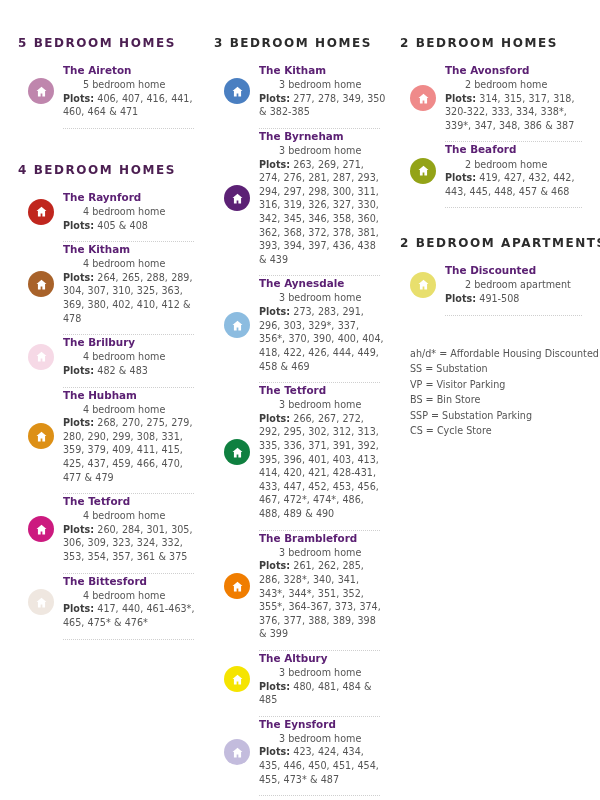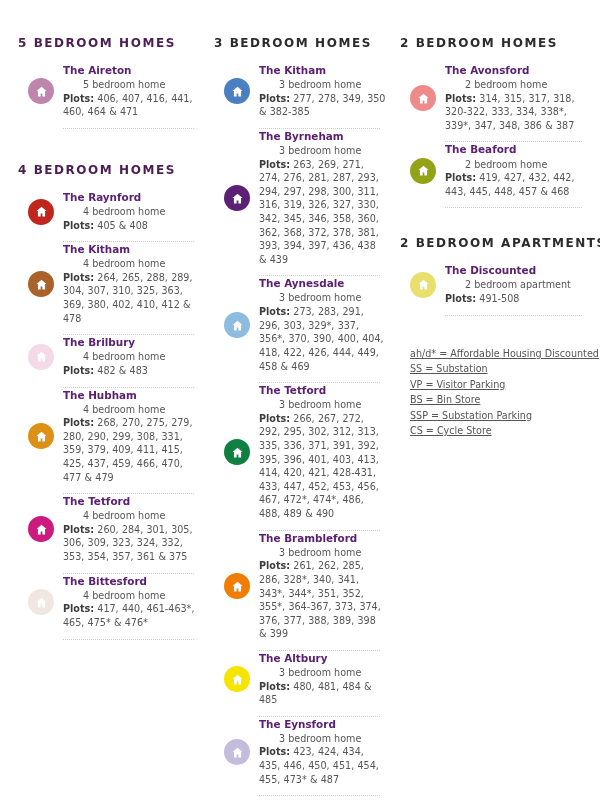--- a/index.html
+++ b/index.html
@@ -87,21 +87,20 @@
 
   .key-block {
     padding-left: 10px;
     margin-top: 30px;
   }
   .key-line {
     font-size: 9.6px;
     color: #555555;
     line-height: 1.62;
     white-space: nowrap;
-    text-decoration: underline;
   }
 </style>
 </head>
 <body>
 
 <div class="page">
   <div class="column col-1">
       <div class="section-title">5 BEDROOM HOMES</div>
       <div class="plot-list">
         <div class="house-row">

